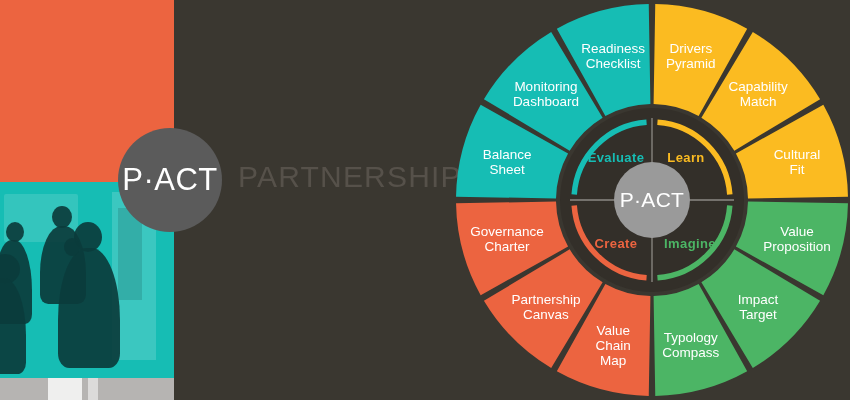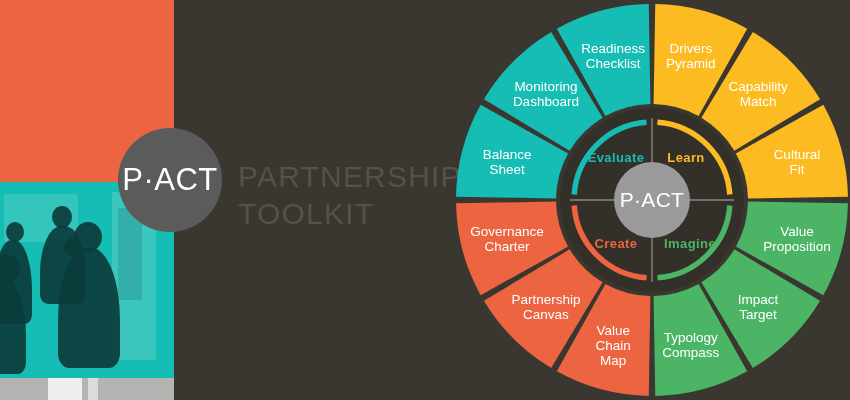--- a/index.html
+++ b/index.html
@@ -208,21 +208,20 @@
     <div id="floor-hi"></div>
     <div id="floor-hi2"></div>
   </div>
 
   <div id="logo-circle">
     <span id="logo-text">P·ACT</span>
   </div>
 
   <div id="title-block">
     <div class="title-line">PARTNERSHIP</div>
-    <div class="title-line">TOOLKIT</div>
   </div>
 
   <div id="wheel-wrap">
     <svg id="wheel-svg" width="395" height="400" viewBox="0 0 395 400">
       <g id="wheel-segments">
           <path d="M 200.2496541647887 4.026941270466267 A 196 196 0 0 1 292.1722463045459 28.65752560048969
             L 243.61497778181842 116.07715539615822 A 96 96 0 0 0 198.59166734601897 104.01319572431001 Z" fill="#fbbb21"></path>
           <path d="M 297.80081242498784 31.907179765278443 A 196 196 0 0 1 365.09282023472156 99.1991875750122
             L 279.3311772578228 150.62817350612843 A 96 96 0 0 0 246.3718264938716 117.6688227421772 Z" fill="#fbbb21"></path>
           <path d="M 368.3424743995103 104.82775369545408 A 196 196 0 0 1 392.9730587295337 196.75034583521128

